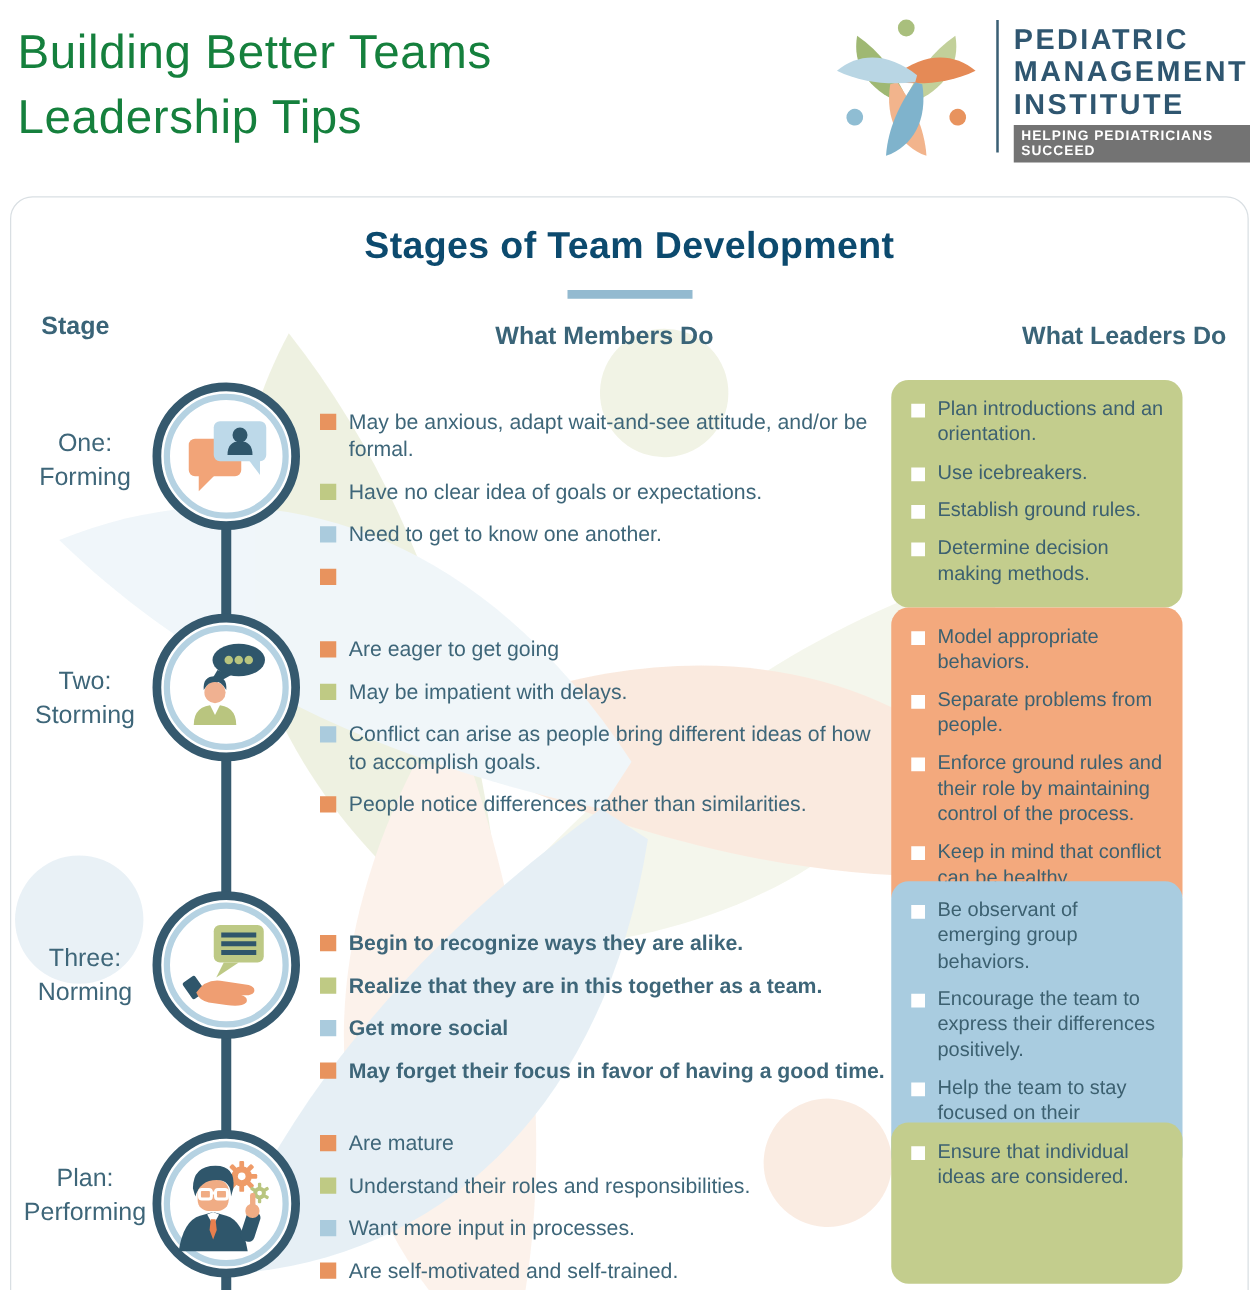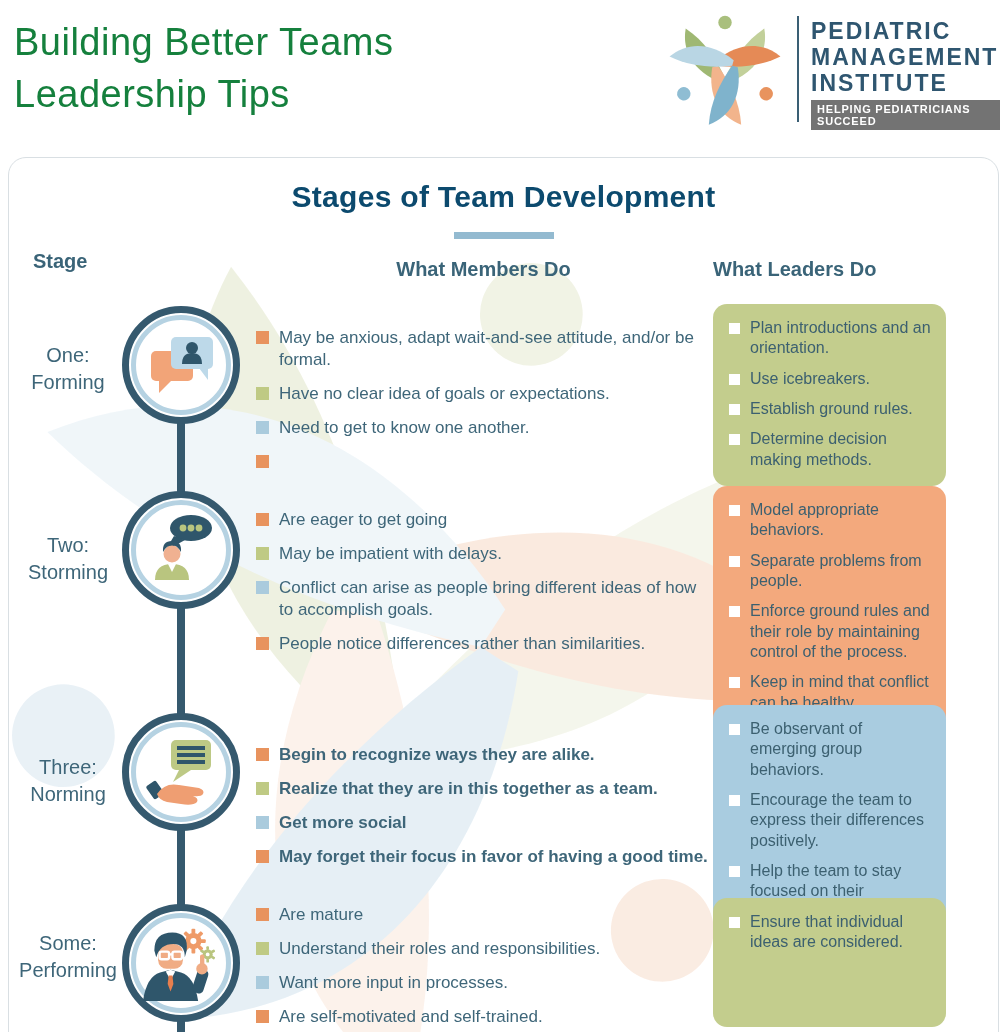--- a/index.html
+++ b/index.html
@@ -23,21 +23,21 @@
   .card{position:absolute;left:8px;top:157px;width:989px;height:1100px;background:#fff;
     border:1px solid #d9dfe3;border-radius:18px;overflow:hidden;}
   .watermark{position:absolute;left:-80px;top:30px;z-index:0;opacity:0.85;pointer-events:none;}
   .card-title{position:absolute;left:0;top:22px;width:100%;text-align:center;z-index:2;
     font-size:30px;font-weight:700;color:#0c4a6e;letter-spacing:0.3px;}
   .title-underline{position:absolute;left:50%;margin-left:-50px;top:74px;width:100px;height:7px;
     background:#93bad0;z-index:2;}
   .col-header{position:absolute;z-index:2;font-size:20px;font-weight:600;color:#3a6478;}
   .hdr-stage{left:8px;top:92px;margin-left:16px;}
   .hdr-members{left:247px;top:100px;width:455px;text-align:center;}
-  .hdr-leaders{left:704px;top:100px;width:268px;text-align:left;}
+  .hdr-leaders{left:704px;top:100px;width:268px;text-align:right;}
   
   .timeline{position:absolute;left:168px;top:208px;width:8px;height:892px;background:#35596e;z-index:1;}
   .stage-circle{position:absolute;left:113px;width:104px;height:104px;border:7px solid #35596e;
     border-radius:50%;background:#fff;z-index:2;}
   .stage-circle .inner-ring{position:absolute;left:2px;top:2px;right:2px;bottom:2px;
     border:5px solid #b5d2e2;border-radius:50%;}
   .stage-circle svg{position:absolute;left:12px;top:12px;}
   .c1{top:148px;} .c2{top:333px;} .c3{top:555px;} .c4{top:746px;}
   
   .stage-label{position:absolute;left:0;width:118px;text-align:center;z-index:2;
@@ -272,21 +272,21 @@
         <span class="wsq"></span>
         <span>Encourage the team to express their differences positively.</span>
       </div>
     <div class="leaders-item">
         <span class="wsq"></span>
         <span>Help the team to stay focused on their objectives</span>
       </div>
   </div>
 
   <div class="stage-label l4">
-    <div>Some:</div>
+    <div>Plan:</div>
     <div>Performing</div>
   </div>
   <div class="stage-circle c4">
     <div class="inner-ring"></div>
     <svg width="80" height="80" viewBox="0 0 84 80">
       <g transform="translate(55,17)">
         <g fill="#ef9b68">
           <circle r="8.5"></circle>
           <rect x="-2" y="-13" width="4" height="6" rx="1"></rect>
           <rect x="-2" y="-13" width="4" height="6" rx="1" transform="rotate(45)"></rect>

